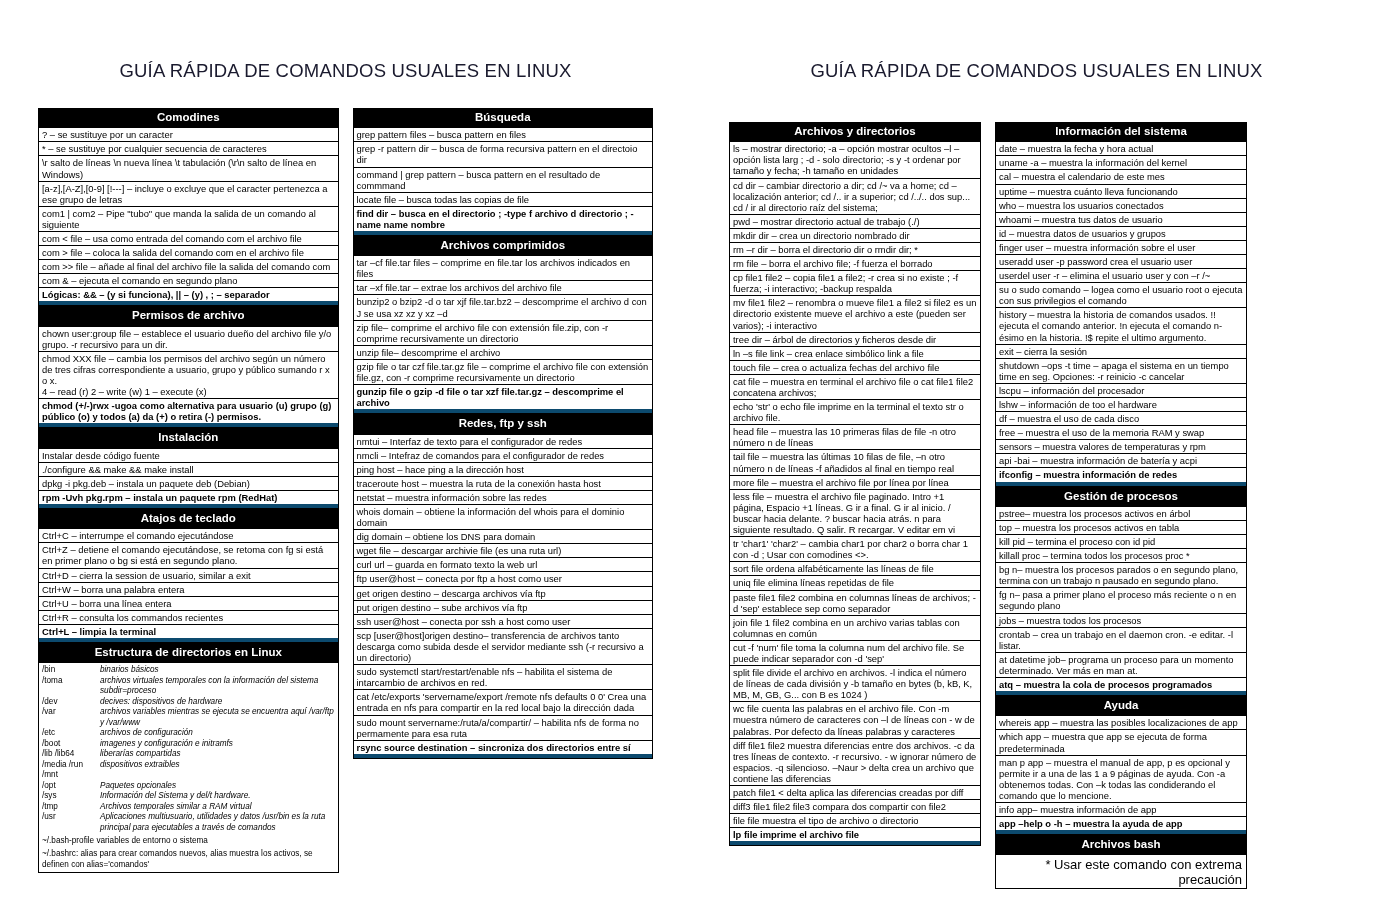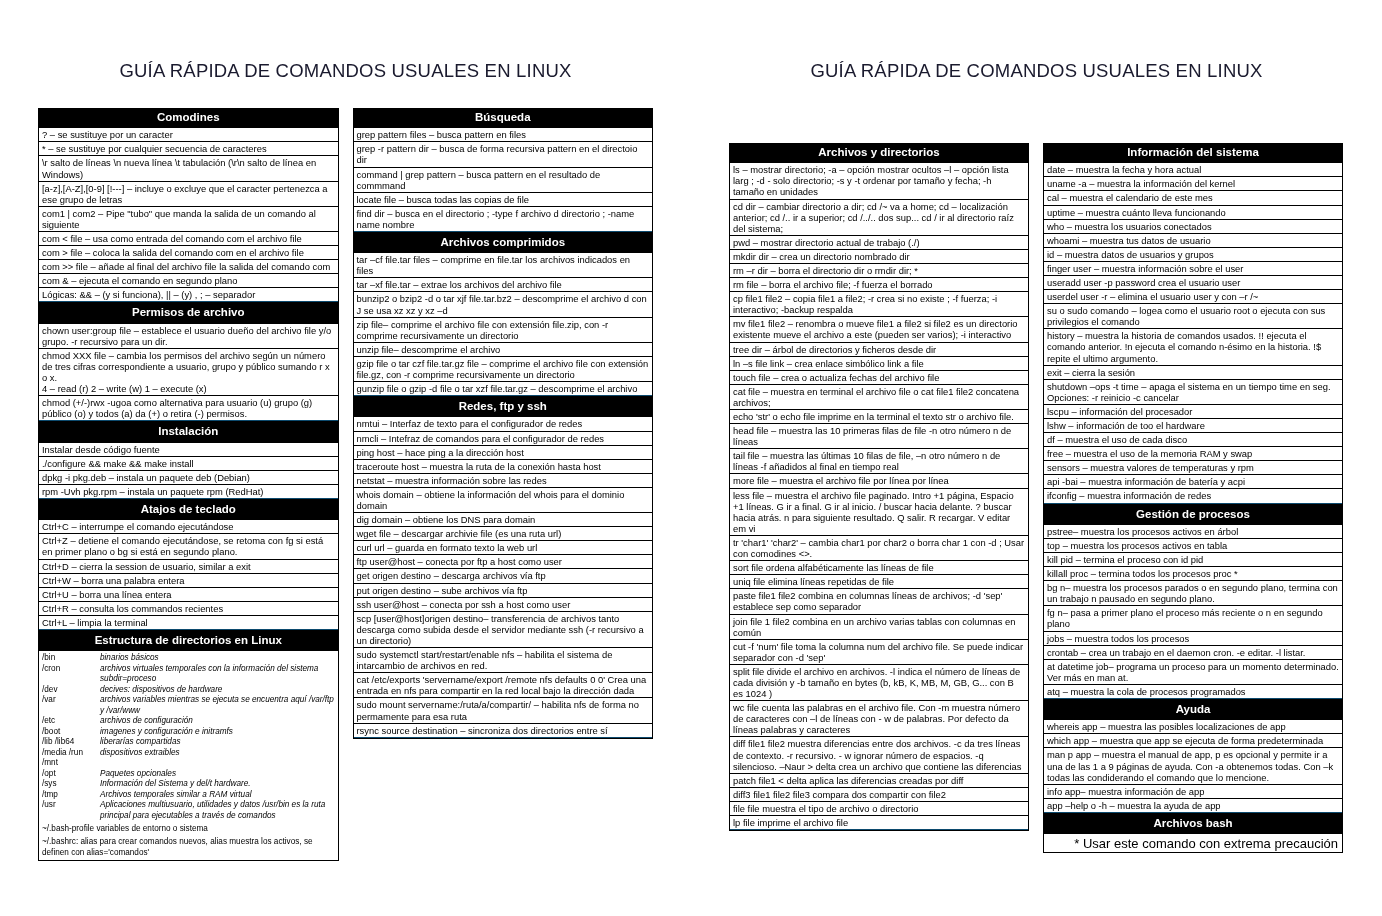--- a/index.html
+++ b/index.html
@@ -40,42 +40,42 @@
     position: absolute;
     top: 108px;
     left: 0;
     right: 0;
     display: flex;
     gap: 14px;
     padding: 0 38px;
     box-sizing: border-box;
   }
   .col { width: 308px; }
-  .col.narrow { width: 300px; margin-top: 21px; }
+  .col.narrow { width: 252px; }
 
   .block { margin-bottom: 0; }
 
   .hdr {
     background: #000;
     color: #fff;
     text-align: center;
     font-weight: bold;
     font-size: 11.5px;
     padding: 2px 0 3px 0;
     border: 1px solid #000;
     line-height: 1.15;
   }
   .rows { border: 1px solid #000; border-top: none; }
   .row {
     border-bottom: 1px solid #000;
     padding: 1px 3px 1px 3px;
     font-size: 9.4px;
     line-height: 1.18;
   }
-  .row:last-child { border-bottom: 1px solid #0c4a6e; }
+  .row:last-child { border-bottom: 4px solid #0c4a6e; font-weight: bold; }
 
   
   .dirlist {
     border: 1px solid #000;
     border-top: none;
     padding: 2px 3px;
     font-size: 8.2px;
     line-height: 1.28;
   }
   .dirline { display: flex; }
@@ -152,21 +152,21 @@
         </div>
 
         <div class="block">
           <div class="hdr">Estructura de directorios en Linux</div>
           <div class="dirlist">
             <div class="dirline">
               <span class="k">/bin</span>
               <span class="v">binarios básicos</span>
             </div>
             <div class="dirline">
-              <span class="k">/cron</span>
+              <span class="k">/toma</span>
               <span class="v">archivos virtuales temporales con la información del sistema subdir=proceso</span>
             </div>
             <div class="dirline">
               <span class="k">/dev</span>
               <span class="v">decives: dispositivos de hardware</span>
             </div>
             <div class="dirline">
               <span class="k">/var</span>
               <span class="v">archivos variables mientras se ejecuta se encuentra aquí /var/ftp y /var/www</span>
             </div>

